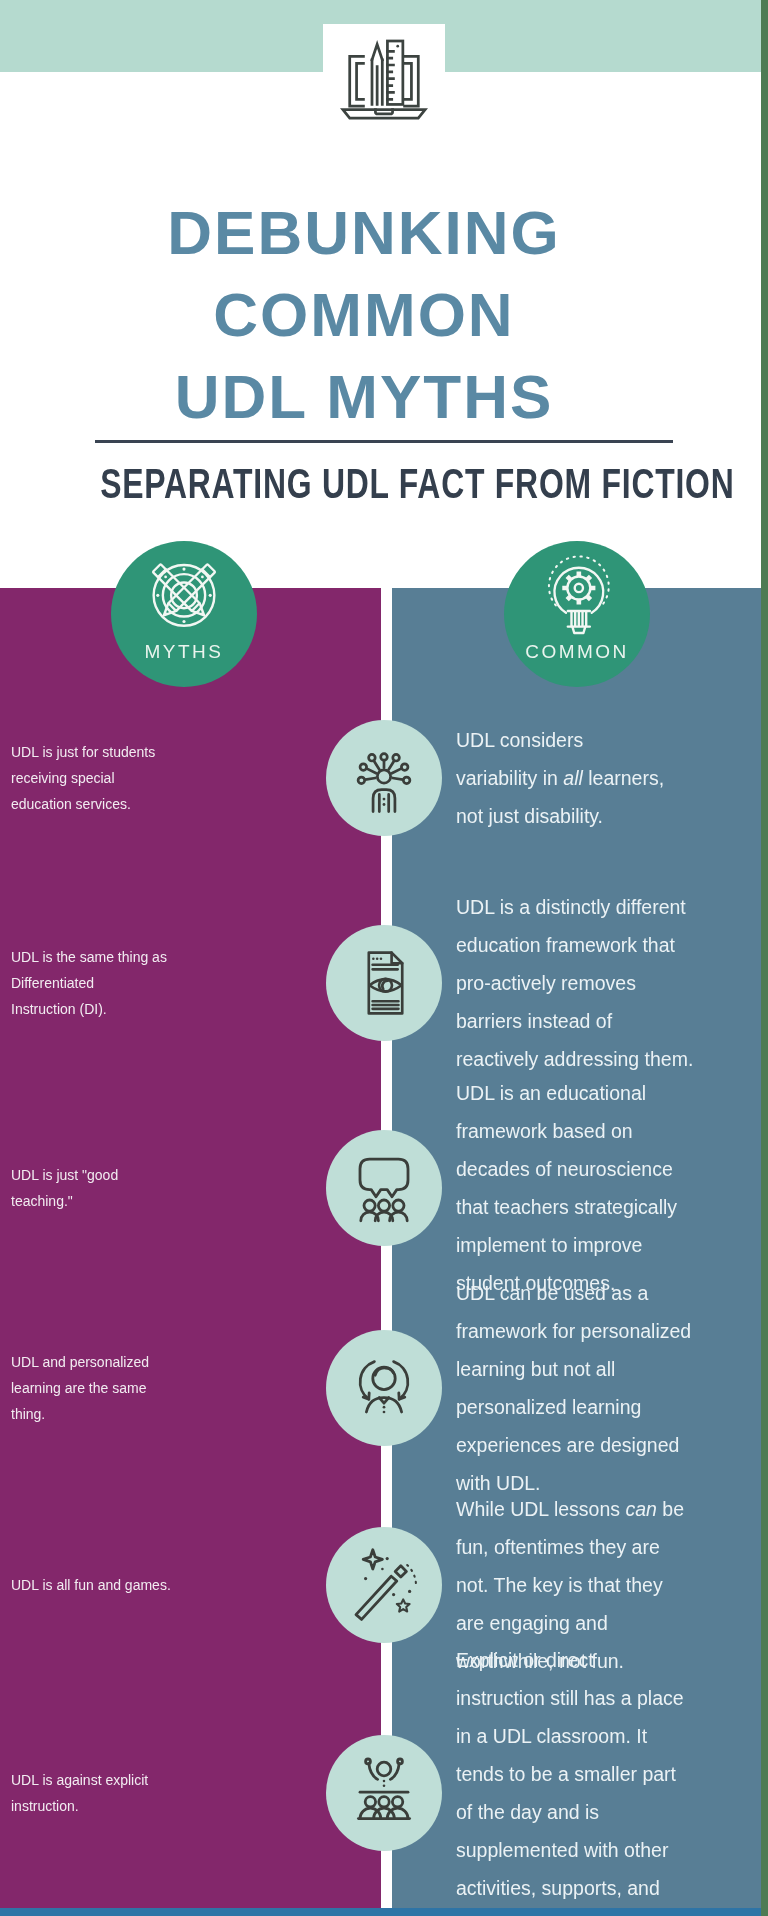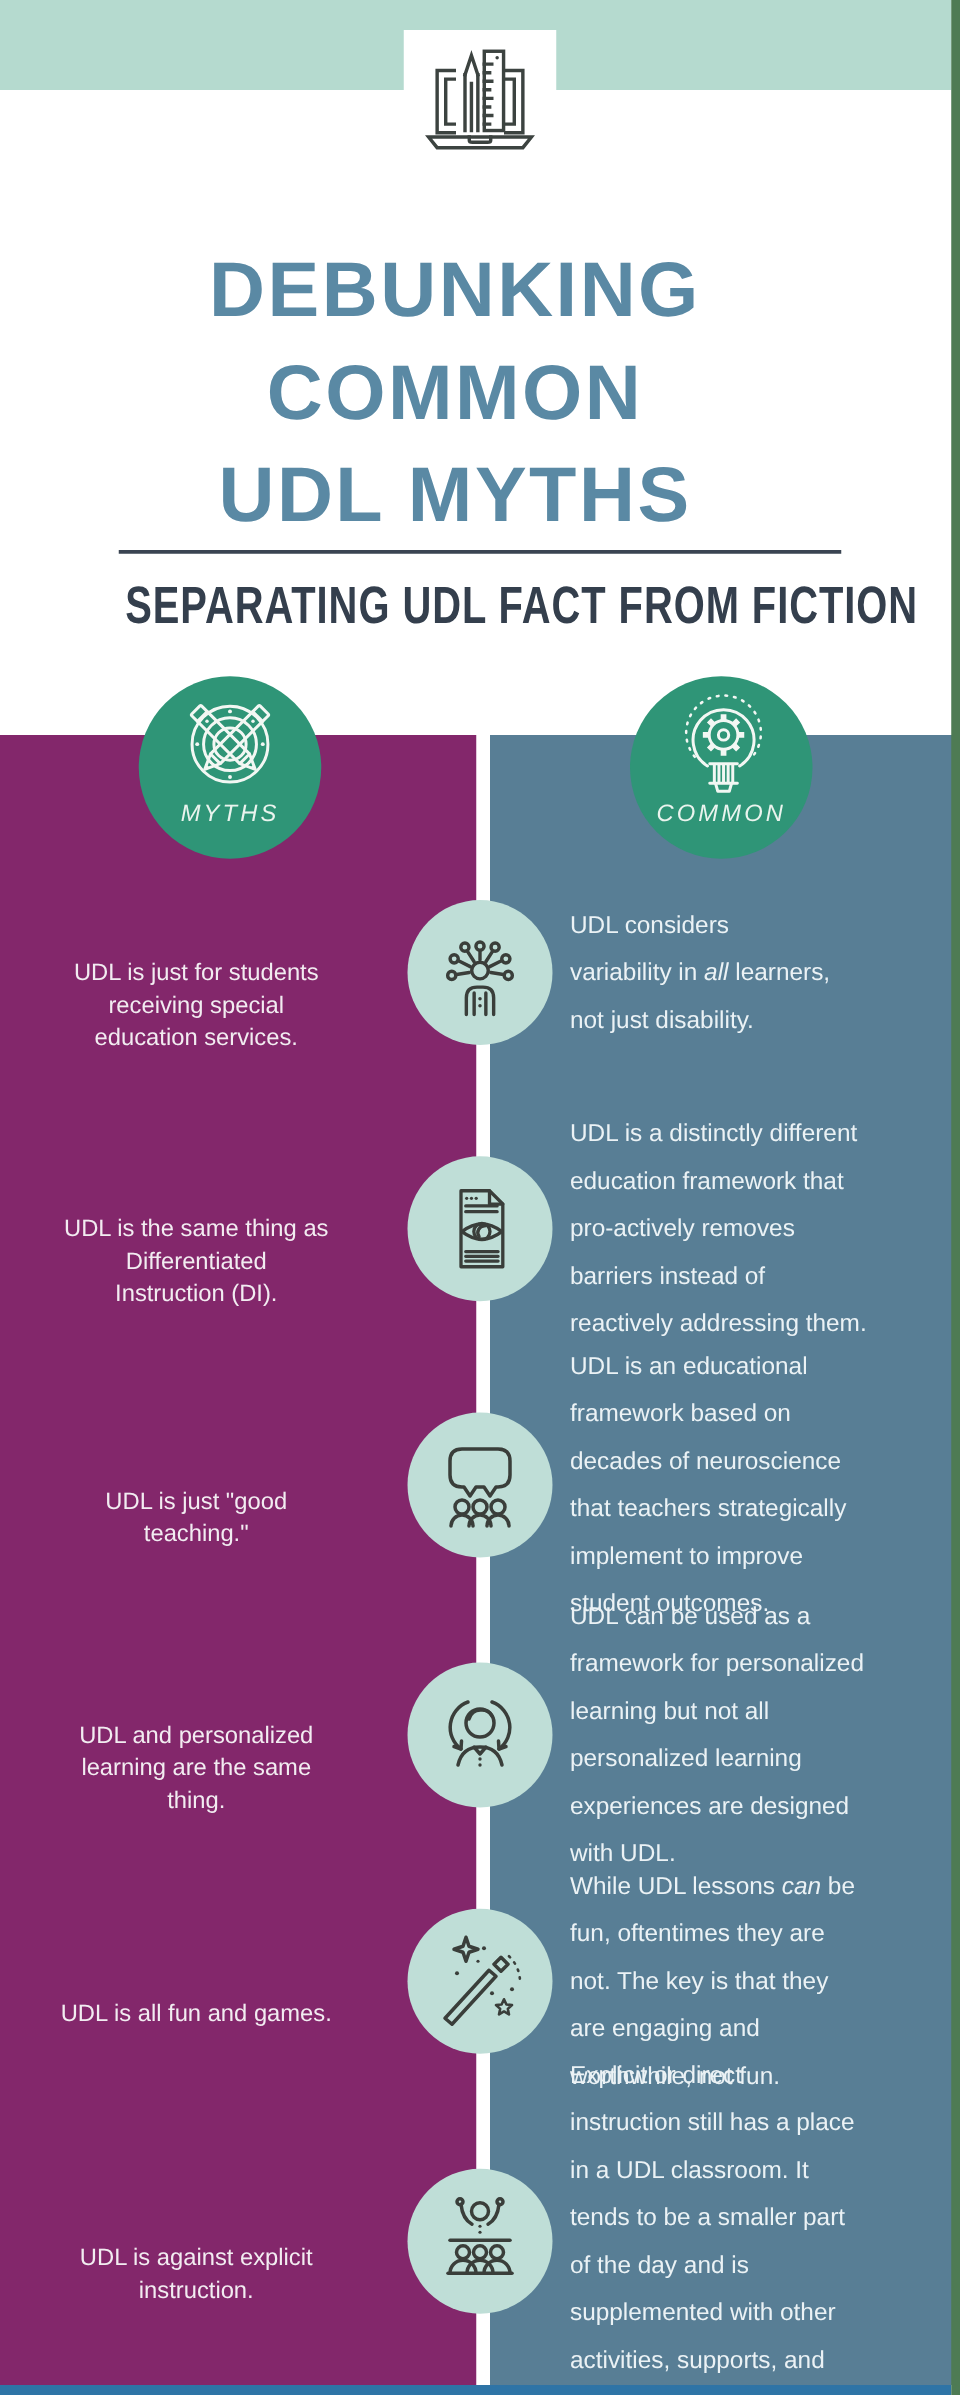--- a/index.html
+++ b/index.html
@@ -27,27 +27,27 @@
   
   .myth-panel{left:0;top:588px;width:381px;height:1320px;background:#83276B;}
   .fact-panel{left:392px;top:588px;width:370px;height:1320px;background:#587E95;}
 
   
   .badge{width:146px;height:146px;border-radius:50%;background:#2F9577;z-index:20;
          display:flex;flex-direction:column;align-items:center;}
   .badge.myths{left:111px;top:541px;}
   .badge.facts{left:504px;top:541px;}
   .badge svg{margin-top:12px;}
-  .badge-label{color:#EAF4EE;font-size:19px;letter-spacing:2.5px;margin-top:-4px;font-style:italic;}
+  .badge-label{color:#EAF4EE;font-size:19px;letter-spacing:2.5px;margin-top:-4px;}
 
   
   .row{position:absolute;left:0;width:768px;height:0;}
   .myth-text{position:absolute;right:465px;top:0;transform:translateY(-50%);
-             width:292px;text-align:center;color:#F2ECF1;font-size:19px;
-             line-height:26px;white-space:pre-line;margin-top:27px;}
+             width:292px;text-align:left;color:#F2ECF1;font-size:14px;
+             line-height:26px;white-space:pre-line;}
   .fact-text{position:absolute;left:456px;top:0;transform:translateY(-50%);
              width:306px;text-align:left;color:#EBF2F5;font-size:19.5px;
              line-height:38px;white-space:pre-line;}
   .fact-text em{font-style:italic;margin-top:28px;}
   .row-icon{position:absolute;left:326px;top:-58px;width:116px;height:116px;
             border-radius:50%;background:#BFDED7;z-index:15;
             display:flex;align-items:center;justify-content:center;}
 
   svg{display:block;}
 </style>

